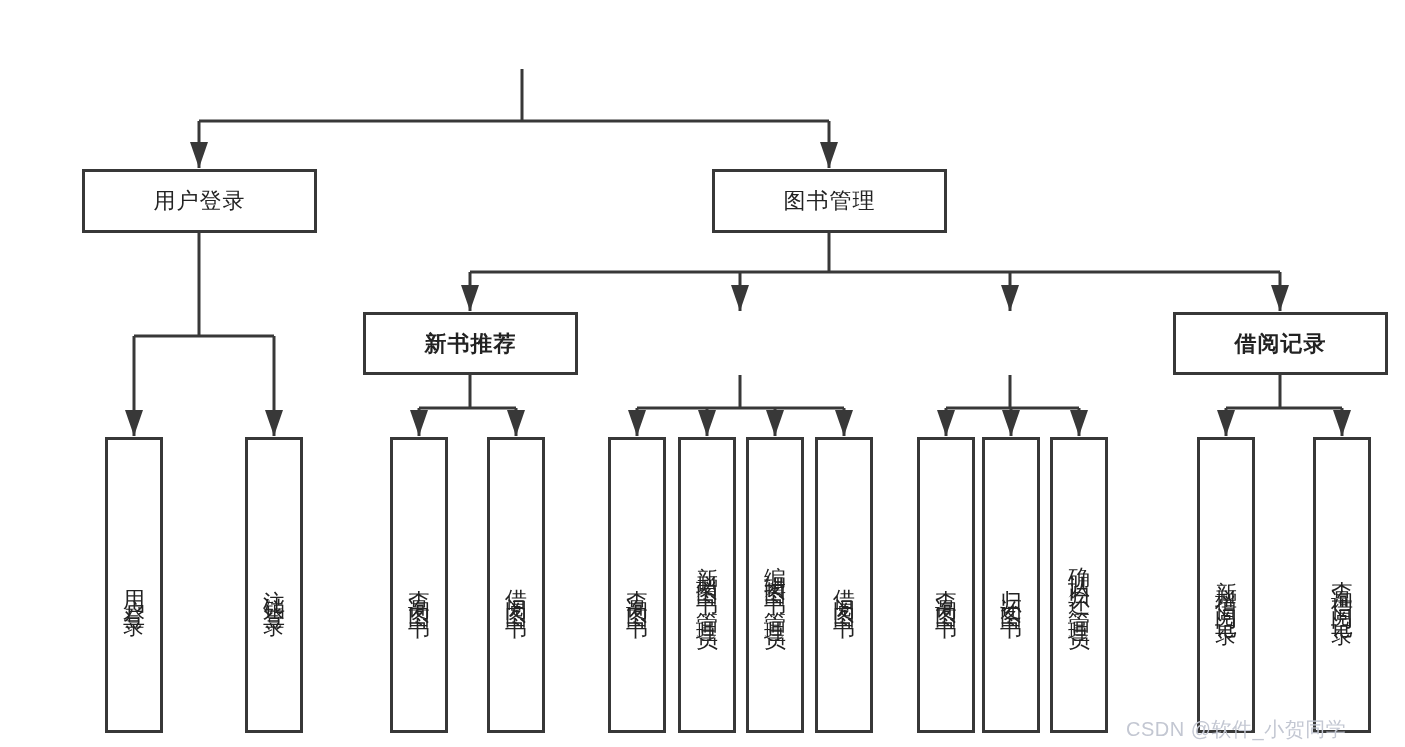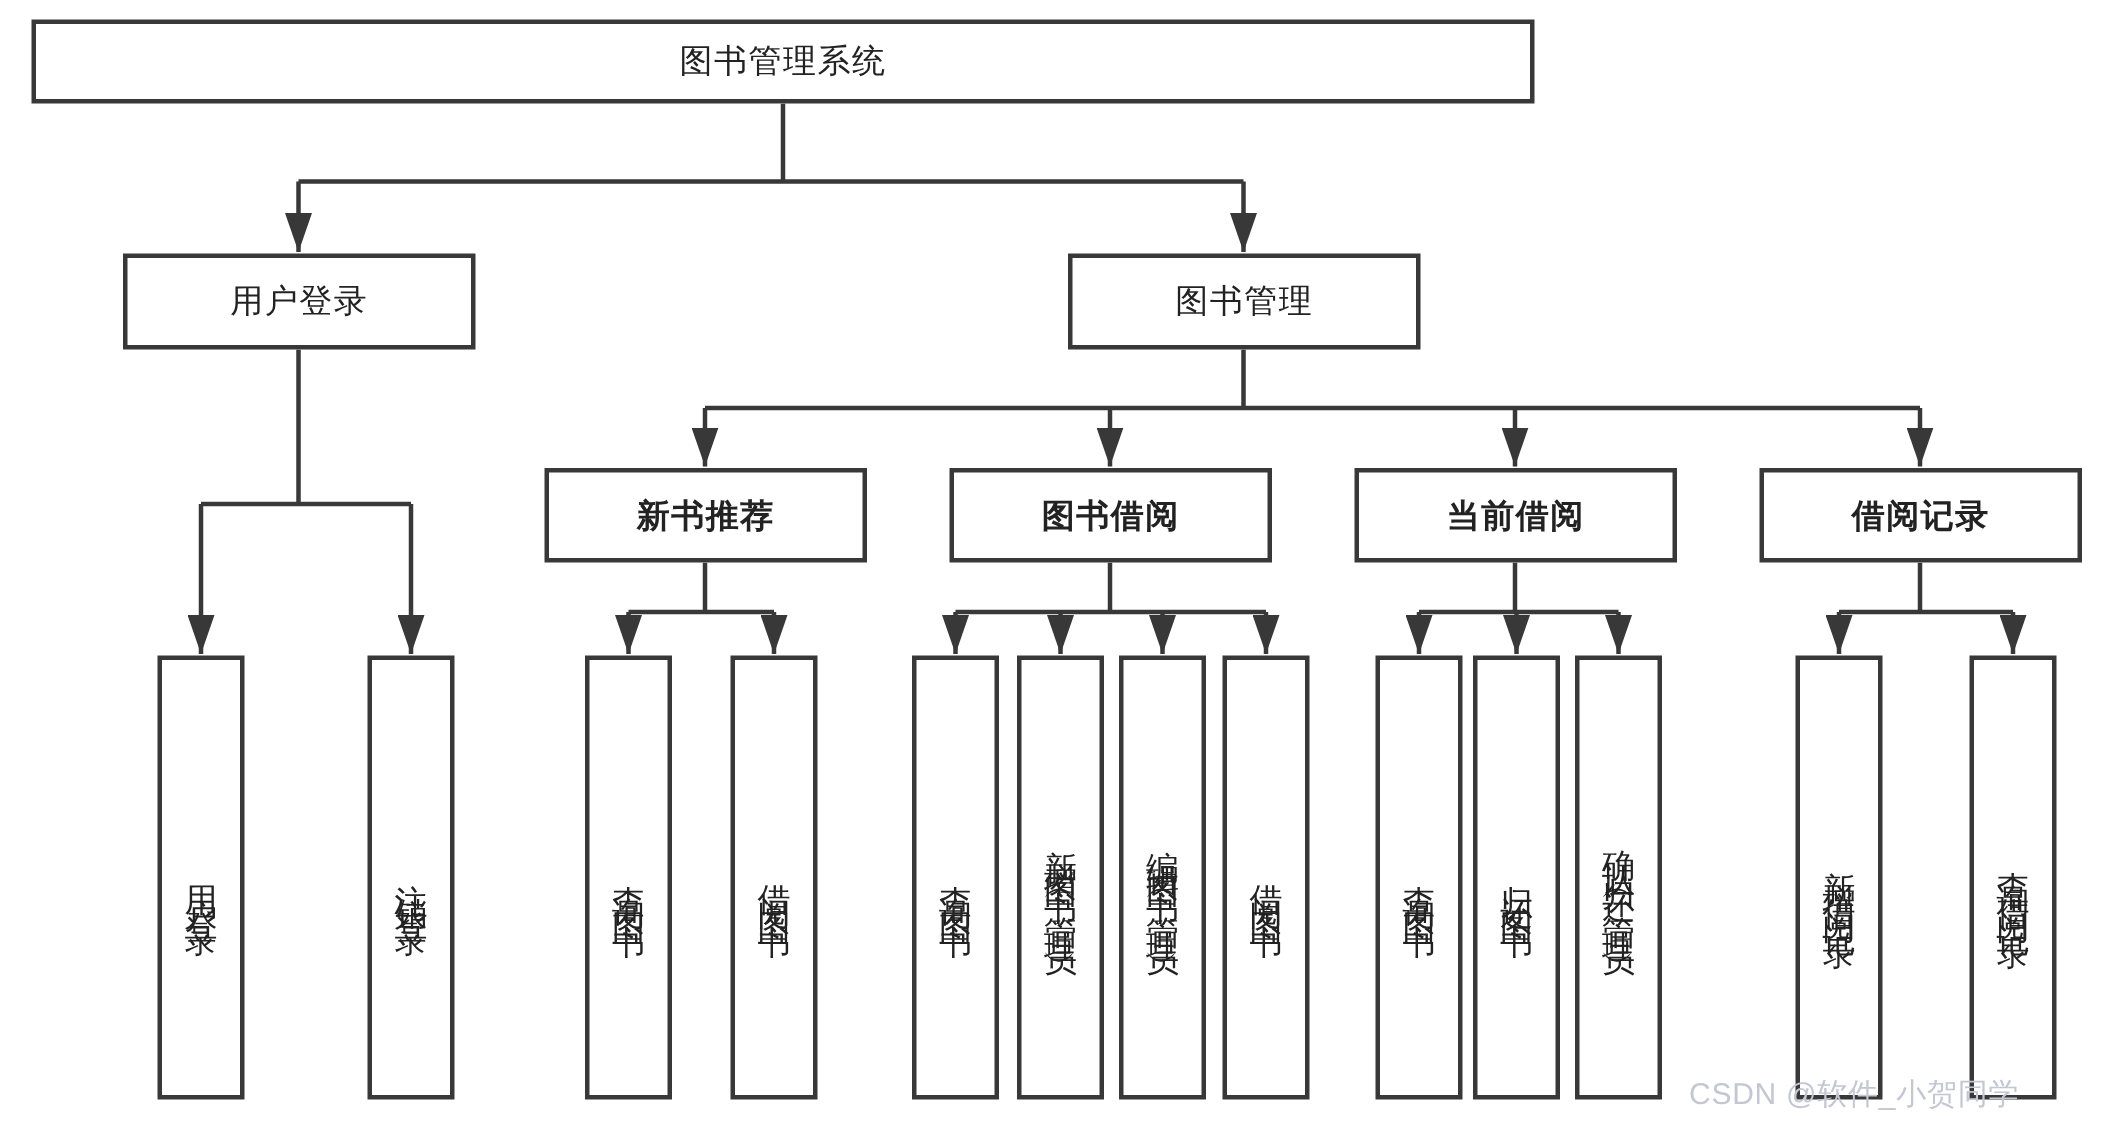--- a/index.html
+++ b/index.html
@@ -125,28 +125,25 @@
       <path d="M1079,408 L1079,436" marker-end="url(#arrowhead)"></path>
     </g>
 
     <g stroke="#383838" stroke-width="3" fill="none">
       <path d="M1280,375 L1280,408 M1226,408 L1342,408"></path>
       <path d="M1226,408 L1226,436" marker-end="url(#arrowhead)"></path>
       <path d="M1342,408 L1342,436" marker-end="url(#arrowhead)"></path>
     </g>
   </svg>
 
-  <div class="node root-node">图书管理系统</div>
 
   <div class="node l2" style="left:82px">用户登录</div>
   <div class="node l2" style="left:712px">图书管理</div>
 
   <div class="node l3" style="left:363px">新书推荐</div>
-  <div class="node l3" style="left:633px">图书借阅</div>
-  <div class="node l3" style="left:903px">当前借阅</div>
   <div class="node l3" style="left:1173px">借阅记录</div>
 
   <div class="node leaf" style="left:105px">
     <span class="vtext">用户登录</span>
   </div>
   <div class="node leaf" style="left:245px">
     <span class="vtext">注销登录</span>
   </div>
 
   <div class="node leaf" style="left:390px">

